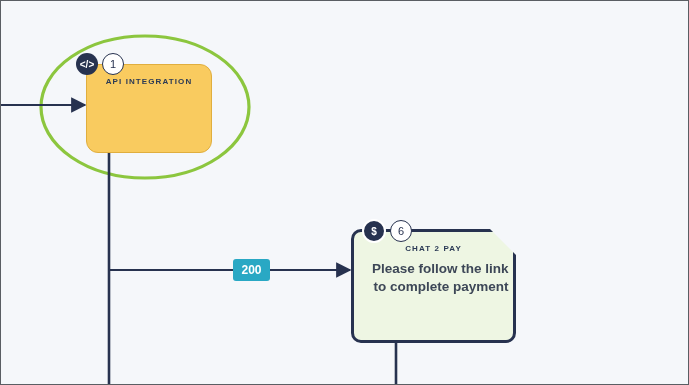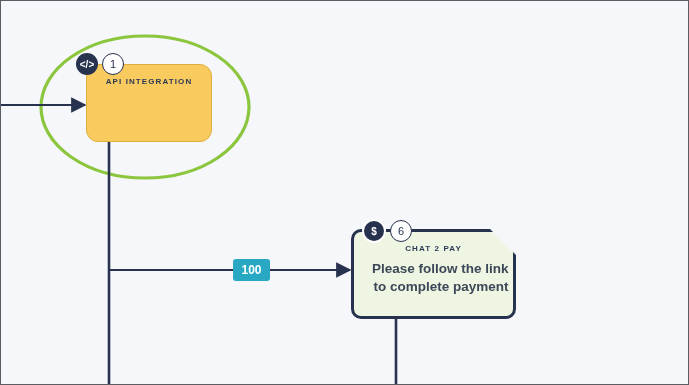--- a/index.html
+++ b/index.html
@@ -29,21 +29,21 @@
     width: 689px;
     height: 385px;
   }
 
   
   #api-node {
     position: absolute;
     left: 85px;
     top: 63px;
     width: 126px;
-    height: 78px;
+    height: 89px;
     box-sizing: border-box;
     background: #f9cb5f;
     border: 1px solid #e0ae3e;
     border-radius: 12px;
     display: flex;
     flex-direction: column;
     align-items: center;
     z-index: 4;
   }
   #api-node .node-kind {
@@ -61,21 +61,21 @@
     color: #3d4757;
     white-space: nowrap;
   }
 
   
   #chat-node {
     position: absolute;
     left: 350px;
     top: 228px;
     width: 165px;
-    height: 90px;
+    height: 114px;
     box-sizing: border-box;
     background: #eef6e3;
     border: 3px solid #27324f;
     border-radius: 10px;
     -webkit-clip-path: polygon(0 0, calc(100% - 26px) 0, 100% 26px, 100% 100%, 0 100%);
     clip-path: polygon(0 0, calc(100% - 26px) 0, 100% 26px, 100% 100%, 0 100%);
     display: flex;
     flex-direction: column;
     align-items: center;
     z-index: 4;
@@ -196,15 +196,15 @@
   <div id="chat-node">
     <div class="node-kind">CHAT 2 PAY</div>
     <div class="node-message">Please follow the link to complete payment</div>
   </div>
 
   <div class="badge-row" id="chat-badges">
     <div class="badge-icon ring">$</div>
     <div class="badge-count">6</div>
   </div>
 
-  <div id="edge-label-200">100</div>
+  <div id="edge-label-200">200</div>
 
 </div>
 
 </body></html>

